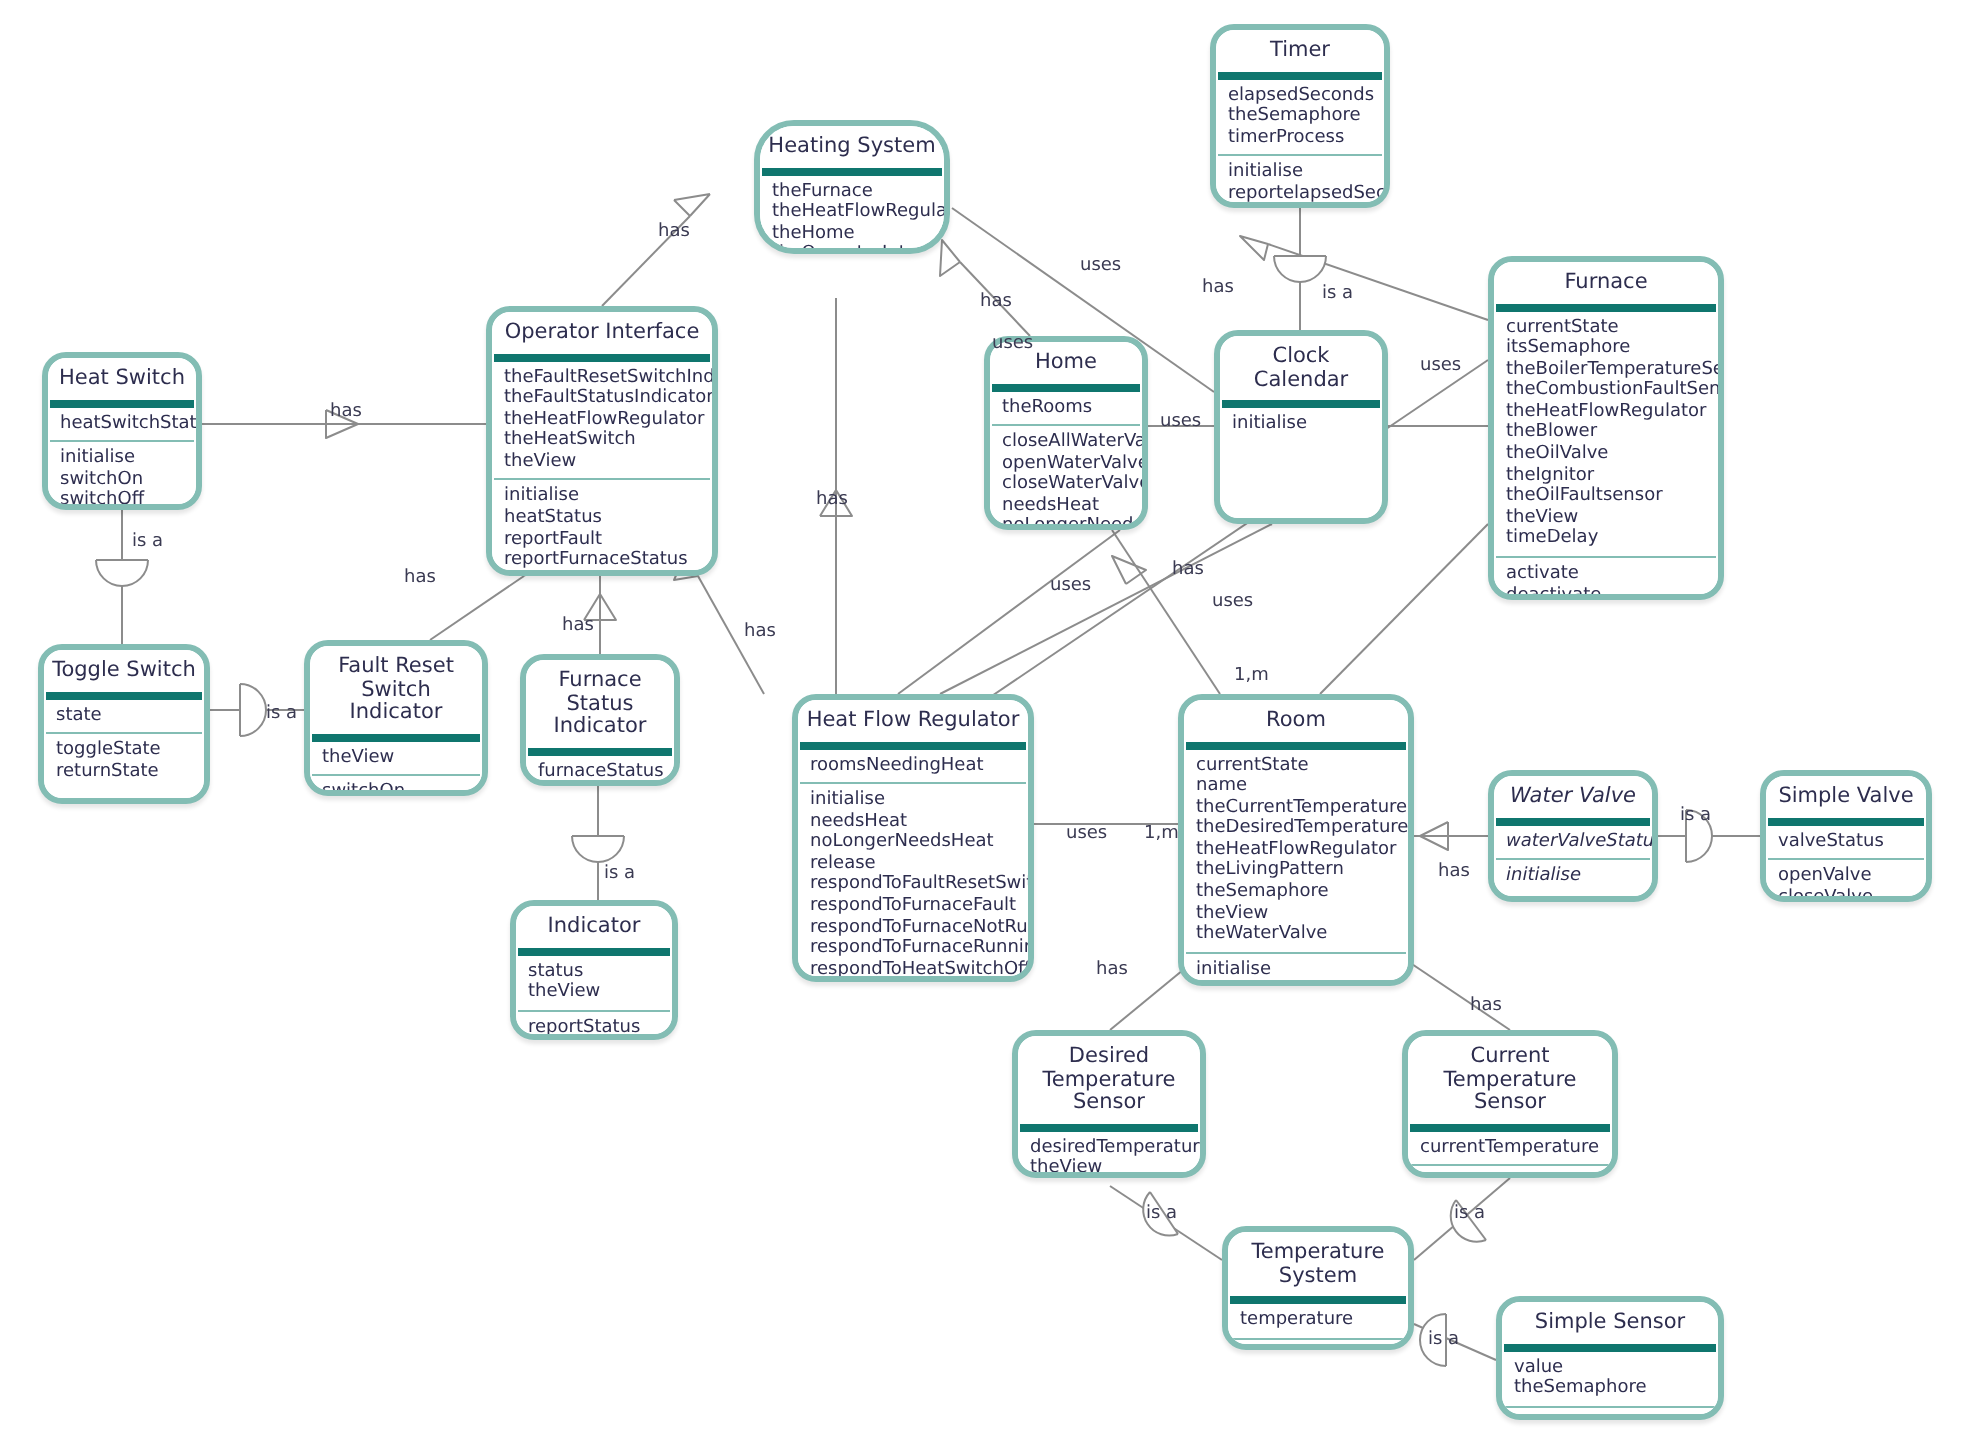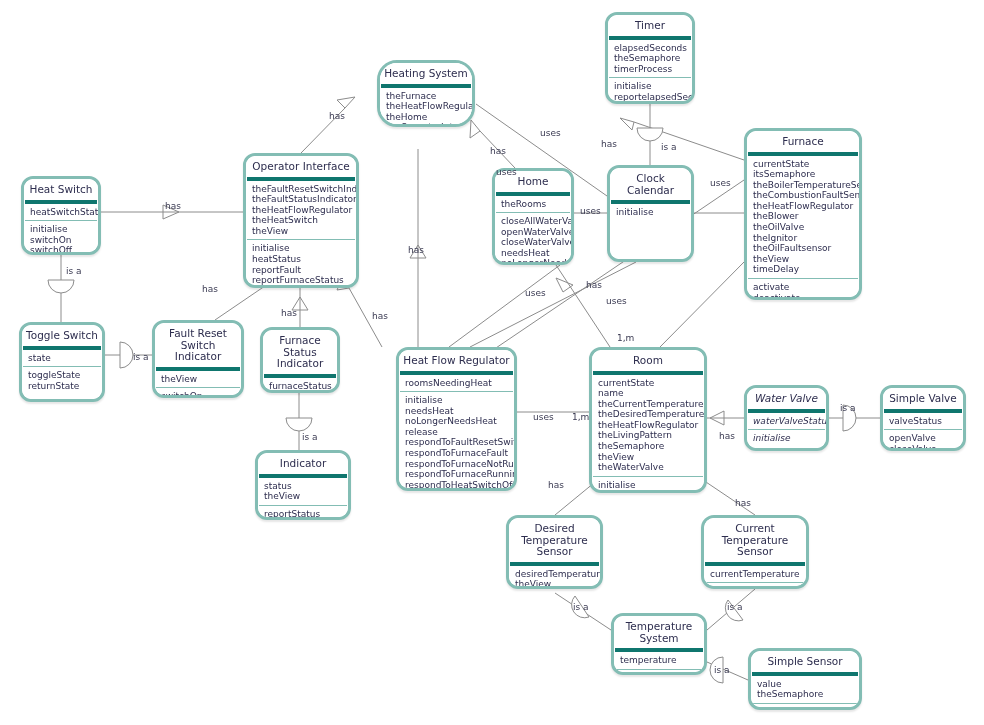--- a/index.html
+++ b/index.html
@@ -278,21 +278,21 @@
       </div>
       <div class="uclass" style="left: 260px; top: 327px; width: 80px; height: 66px;">
         <div class="inner">
           <div class="uname">Furnace Status Indicator</div>
           <div class="uattrs">
             <div>furnaceStatus</div>
           </div>
           <div class="uops"></div>
         </div>
       </div>
-      <div class="uclass" style="left: 255px; top: 450px; width: 96px; height: 70px;">
+      <div class="uclass" style="left: 255px; top: 450px; width: 84px; height: 70px;">
         <div class="inner">
           <div class="uname">Indicator</div>
           <div class="uattrs">
             <div>status</div>
             <div>theView</div>
           </div>
           <div class="uops">
             <div>reportStatus</div>
             <div>setStatus</div>
           </div>
@@ -364,21 +364,21 @@
       <div class="uclass" style="left: 506px; top: 515px; width: 97px; height: 74px;">
         <div class="inner">
           <div class="uname">Desired Temperature Sensor</div>
           <div class="uattrs">
             <div>desiredTemperature</div>
             <div>theView</div>
           </div>
           <div class="uops"></div>
         </div>
       </div>
-      <div class="uclass" style="left: 701px; top: 515px; width: 108px; height: 74px; border-radius: 13px;">
+      <div class="uclass" style="left: 701px; top: 515px; width: 108px; height: 74px;">
         <div class="inner">
           <div class="uname">Current Temperature Sensor</div>
           <div class="uattrs">
             <div>currentTemperature</div>
           </div>
           <div class="uops">
             <div>initialise</div>
           </div>
         </div>
       </div>

